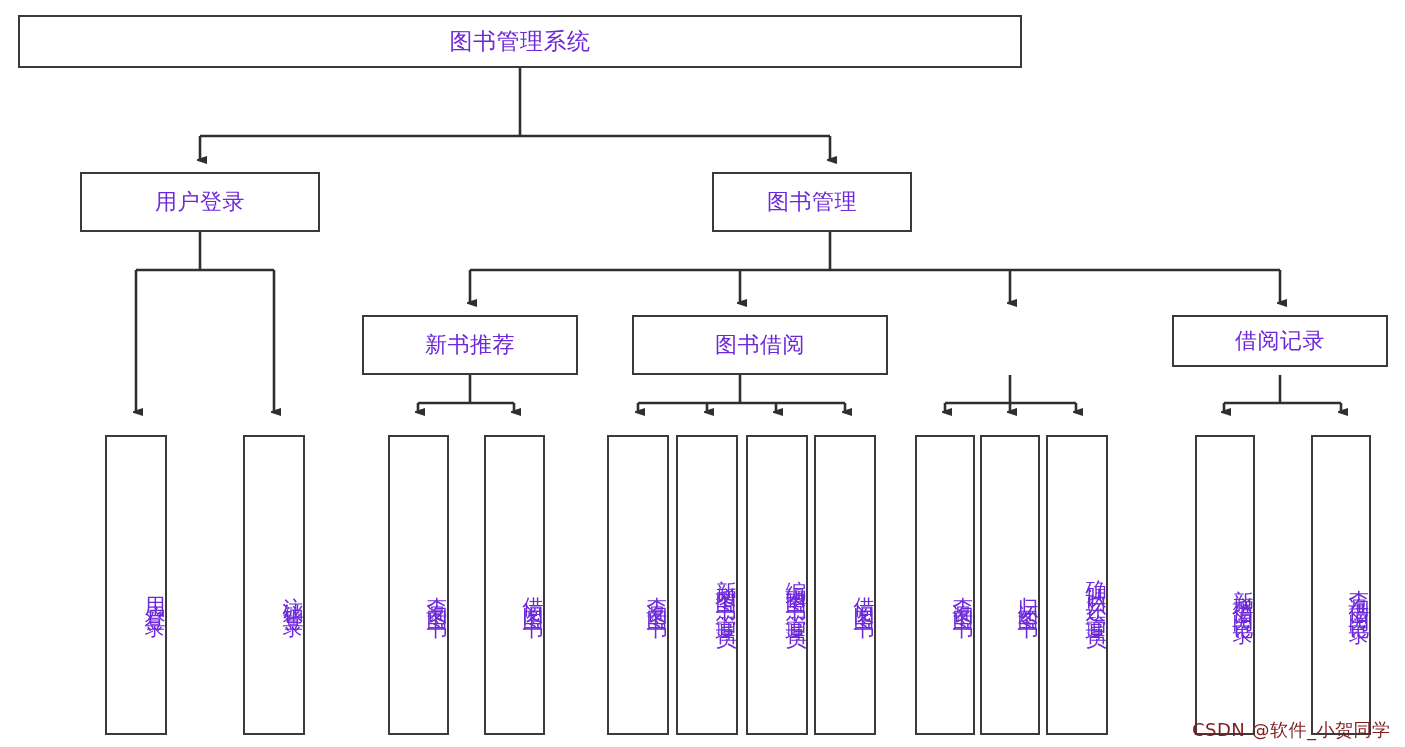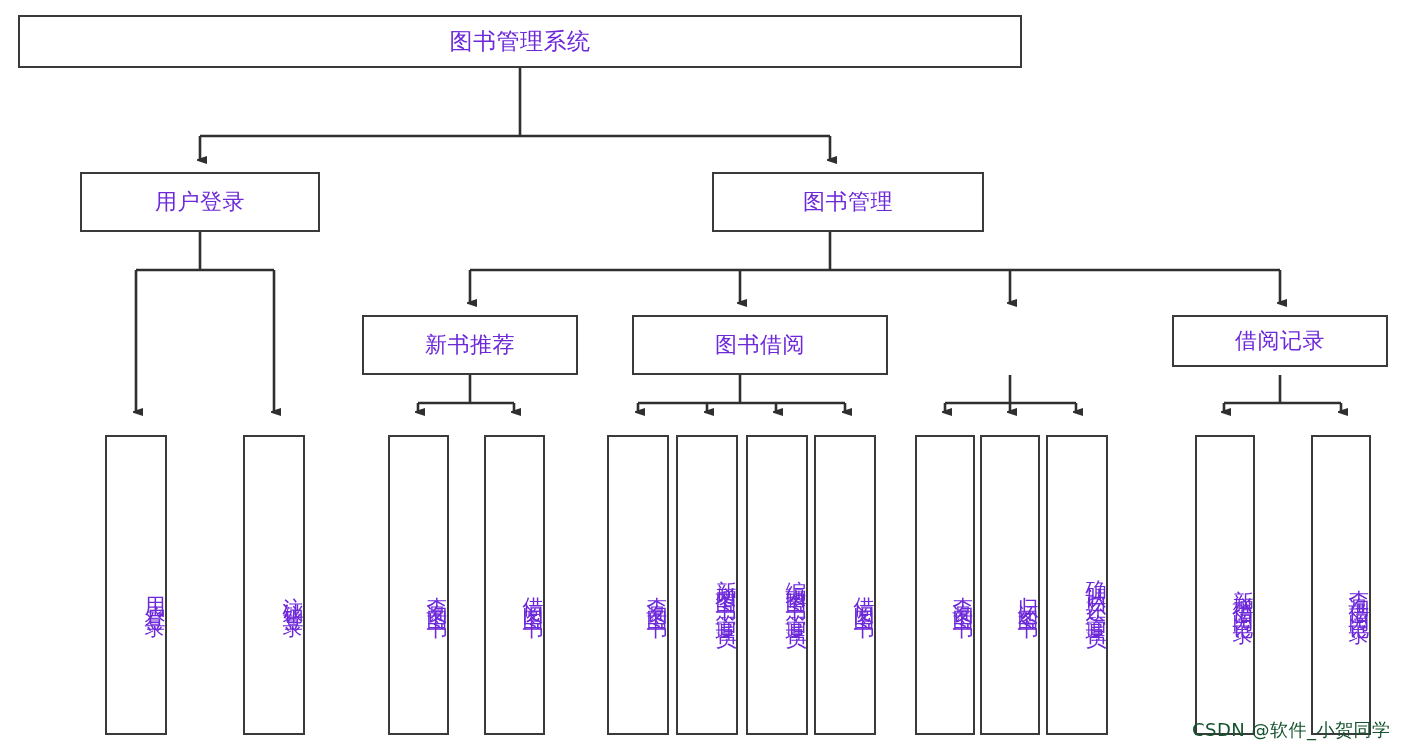--- a/index.html
+++ b/index.html
@@ -54,21 +54,21 @@
     line-height: 1.0;
   }
   .node.vert .vlabel {
     writing-mode: vertical-rl;
     text-orientation: upright;
     white-space: nowrap;
   }
   .watermark {
     position: absolute;
     font-size: 18px;
-    color: #14532d;
+    color: #7f1d1d;
     white-space: nowrap;
     letter-spacing: 0.5px;
   }
 </style>
 </head>
 <body>
 
 <div id="canvas">
 
   <svg id="edges" viewBox="0 0 1405 747">
@@ -121,21 +121,21 @@
     </g>
   </svg>
 
   <div class="node horiz title-node" style="left:18px; top:15px; width:1004px; height:53px;">
     <span>图书管理系统</span>
   </div>
 
   <div class="node horiz" style="left:80px; top:172px; width:240px; height:60px;">
     <span>用户登录</span>
   </div>
-  <div class="node horiz" style="left:712px; top:172px; width:272px; height:60px;">
+  <div class="node horiz" style="left:712px; top:172px; width:200px; height:60px;">
     <span>图书管理</span>
   </div>
 
   <div class="node horiz" style="left:362px; top:315px; width:216px; height:60px;">
     <span>新书推荐</span>
   </div>
   <div class="node horiz" style="left:632px; top:315px; width:256px; height:60px;">
     <span>图书借阅</span>
   </div>
   <div class="node horiz" style="left:1172px; top:315px; width:216px; height:52px;">

